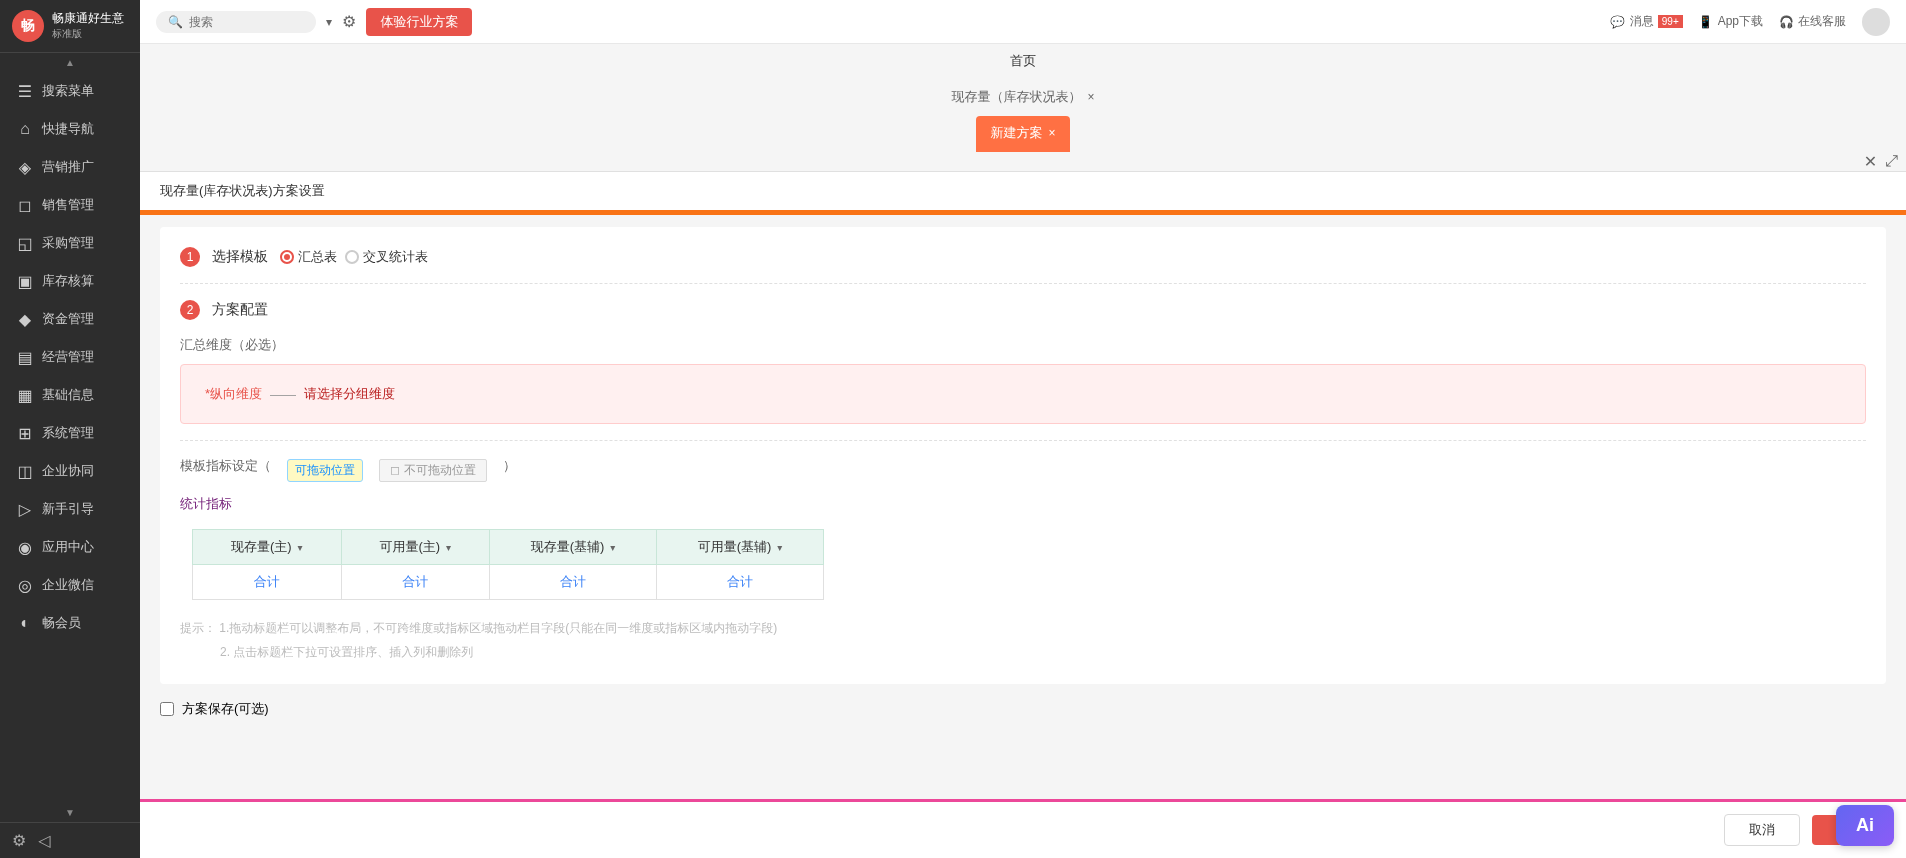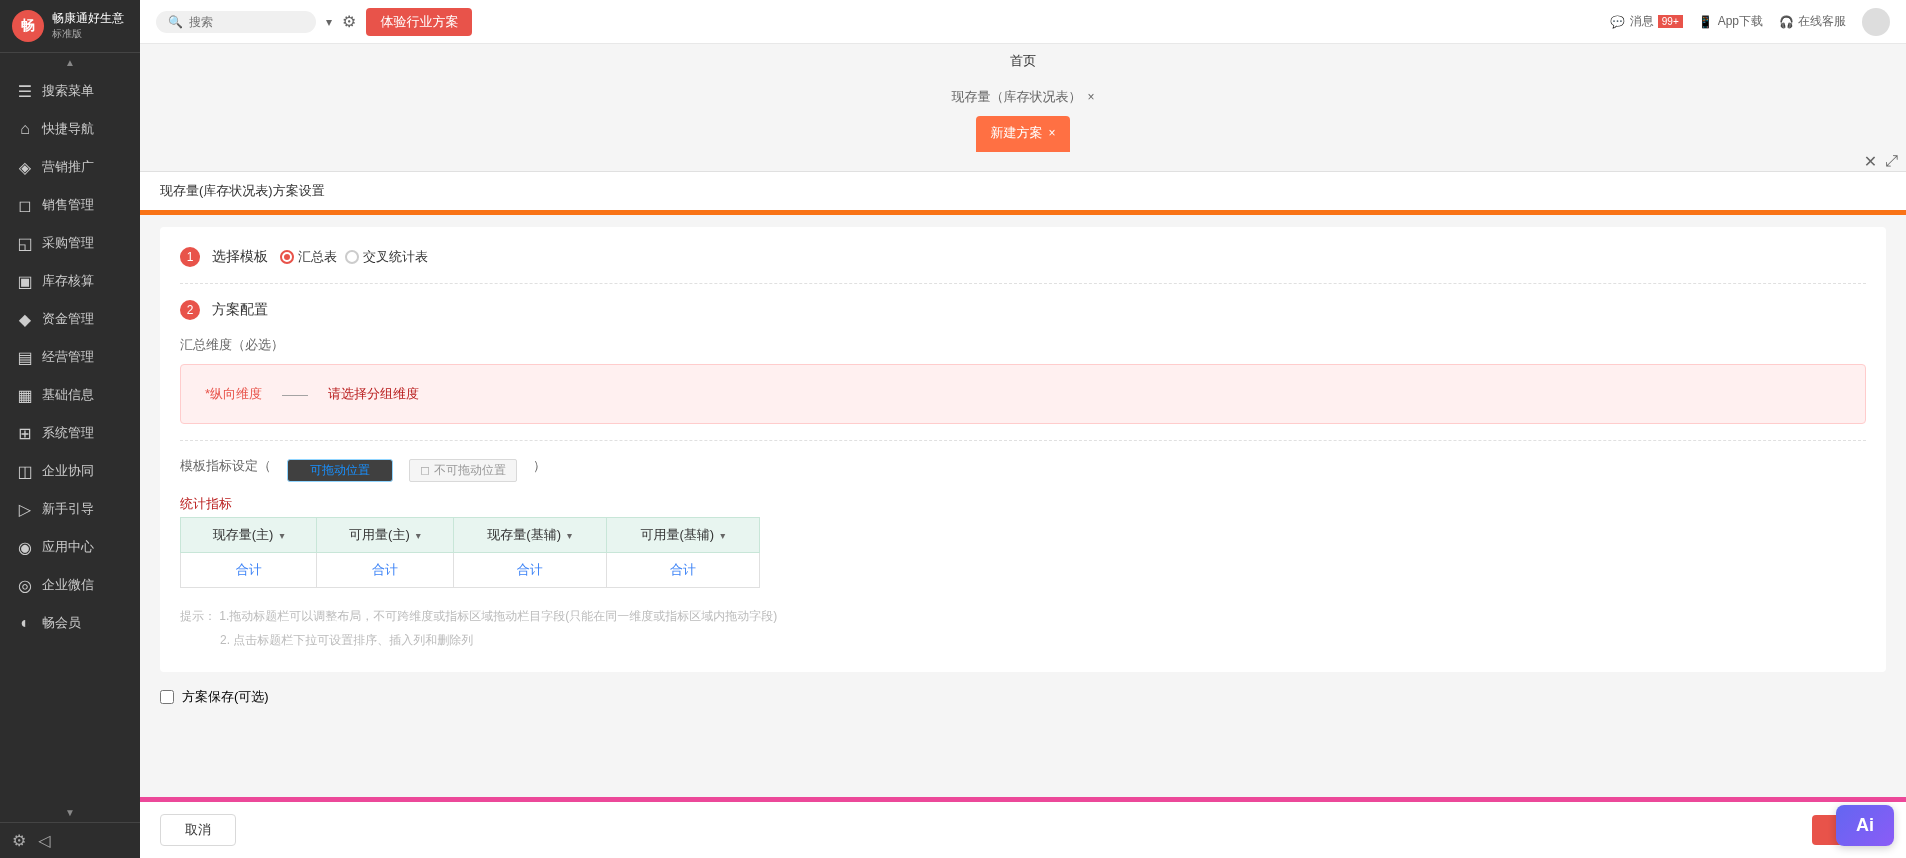--- a/index.html
+++ b/index.html
@@ -120,58 +120,58 @@
     .radio-dot.checked::after { content: ''; width: 6px; height: 6px; background: #e8534a; border-radius: 50%; }
     .radio-dot.unchecked { border-color: #ccc; }
 
     .section-divider { border: none; border-top: 1px dashed #e0e0e0; margin: 16px 0; }
 
     .label-text { font-size: 13px; color: #666; margin-bottom: 10px; }
     .required-field {
       background: #fff0f0; border: 1px solid #ffcccc; border-radius: 4px;
       padding: 20px 24px; margin-bottom: 16px;
     }
-    .dimension-row { display: flex; align-items: center; gap: 20px; color: #e8534a; font-size: 13px; }
+    .dimension-row { display: flex; align-items: center; gap: 8px; color: #e8534a; font-size: 13px; }
     .dimension-label { color: #e8534a; }
     .dimension-dash { color: #999; }
     .dimension-placeholder { color: #b91c1c; }
 
     .indicator-label { font-size: 13px; color: #666; margin-bottom: 8px; }
     .indicator-config { display: flex; align-items: center; gap: 16px; margin-bottom: 12px; }
     .indicator-badge-blue {
-      background: #404040; border: 1px solid #91d5ff; color: #1890ff;
-      padding: 2px 22px; border-radius: 3px; font-size: 12px;
+      background: #fef9c3; border: 1px solid #91d5ff; color: #1890ff;
+      padding: 2px 7px; border-radius: 3px; font-size: 12px;
     }
     .indicator-badge-gray {
       background: #f5f5f5; border: 1px solid #d9d9d9; color: #999;
       padding: 2px 10px; border-radius: 2px; font-size: 12px;
       display: flex; align-items: center; gap: 4px;
     }
-    .stats-title { font-size: 13px; color: #b91c1c; margin-bottom: 4px; font-weight: 500; }
-    .stats-table { border-collapse: collapse; width: 580px; }
+    .stats-title { font-size: 13px; color: #701a75; margin-bottom: 16px; font-weight: 500; }
+    .stats-table { border-collapse: collapse; width: 632px; margin-left: 12px; }
     .stats-table th {
       background: #e8f5f0; border: 1px solid #c8e6d8; padding: 8px 16px;
       font-weight: normal; font-size: 13px; color: #333;
     }
     .stats-table td {
       background: #fff; border: 1px solid #e0e0e0; padding: 8px 16px;
       text-align: center; font-size: 13px; color: #3b82f6;
     }
     .col-header { display: flex; align-items: center; justify-content: center; gap: 6px; }
     .chevron-down { font-size: 10px; color: #666; }
 
     .tips-section { margin-top: 16px; color: #bbb; font-size: 12px; line-height: 2; }
 
     .save-row { display: flex; align-items: center; gap: 8px; margin: 16px 20px; }
     .save-checkbox { width: 14px; height: 14px; border: 1px solid #ccc; cursor: pointer; }
 
     
     .footer {
-      background: #fff; border-top: 5px solid #ec4899;
-      padding: 12px 20px; display: flex; justify-content: space-between; gap: 20px;
+      background: #fff; border-top: 3px solid #ec4899;
+      padding: 12px 20px; display: flex; justify-content: flex-end; gap: 12px;
       align-items: center;
     }
     .btn-cancel {
       border: 1px solid #d9d9d9; background: #fff; color: #333;
       padding: 6px 24px; border-radius: 4px; cursor: pointer; font-size: 13px;
     }
     .btn-query {
       background: #e8534a; color: white; border: none;
       padding: 6px 24px; border-radius: 4px; cursor: pointer; font-size: 13px;
     }

